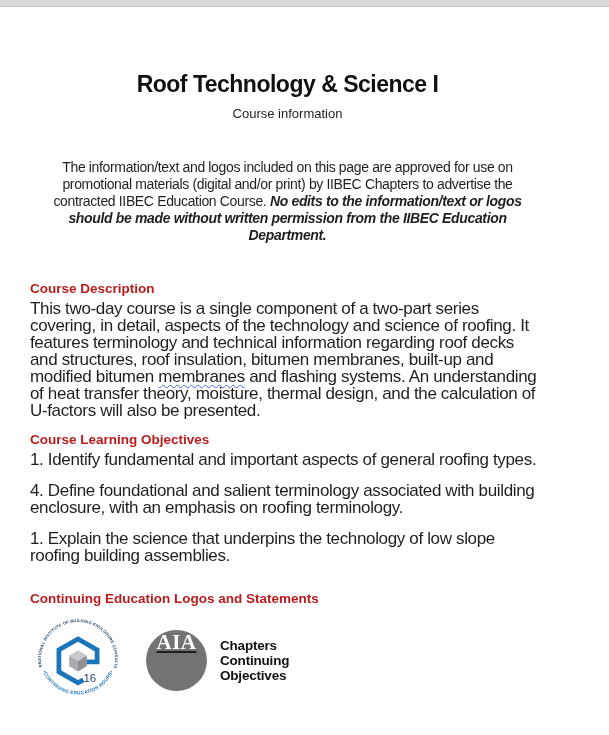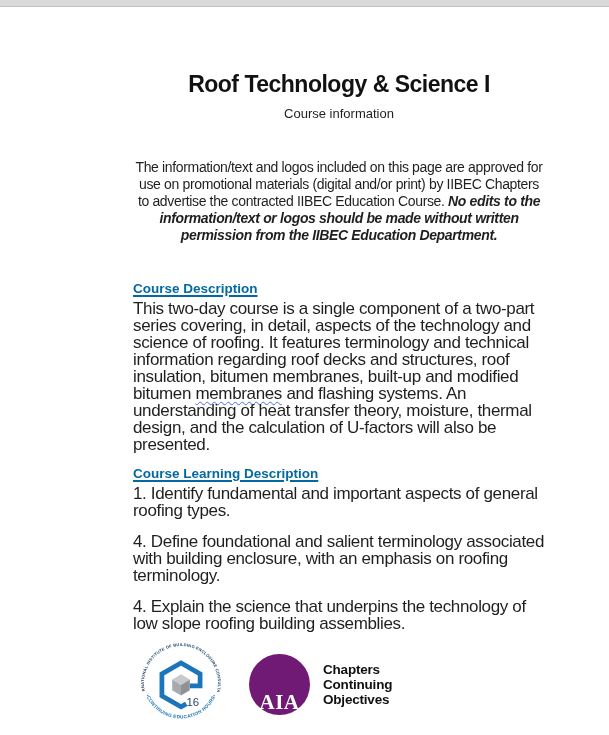--- a/index.html
+++ b/index.html
@@ -1,55 +1,55 @@
 <!DOCTYPE html>
 <html><head>
 <meta charset="utf-8">
 <style>
   html,body{margin:0;padding:0;}
   body{
     width:609px;height:735px;background:#ffffff;overflow:hidden;
     font-family:"Liberation Sans", sans-serif;color:#1f1f1f;
   }
   .window-edge{height:6px;background:#d9d9d9;border-bottom:1px solid #c3c3c3;}
-  .page{padding:0 64px 0 85px;margin-left:48px;}
+  .page{padding:0 64px 0 30px;}
   .doc-title{
     text-align:center;font-size:23px;font-weight:bold;letter-spacing:-0.5px;
     margin-top:62px;line-height:30px;color:#111;
   }
   .doc-subtitle{text-align:center;font-size:13px;margin-top:6px;line-height:17px;}
   .intro{
     text-align:center;font-size:14px;line-height:17px;letter-spacing:-0.35px;
     margin-top:37px;
   }
   .bi{font-weight:bold;font-style:italic;}
   .section-heading{
-    font-size:13.5px;font-weight:bold;text-decoration:underline;
+    font-size:13.5px;font-weight:bold;
     text-decoration-thickness:1.5px;text-underline-offset:2px;
-    margin:0;line-height:18px;color:#0369a1;
+    margin:0;line-height:18px;color:#b91c1c;
   }
   .h-desc{margin-top:36px;}
   .h-obj{margin-top:12px;}
   .h-logos{margin-top:26px;}
   .body-par{
     font-size:17px;line-height:17px;letter-spacing:-0.35px;margin:2px 0 0 0;
   }
   .squiggle{
     text-decoration:underline;text-decoration-style:wavy;
     text-decoration-color:#4a6fdc;text-decoration-thickness:1px;
     text-underline-offset:2px;
   }
   .obj{margin:2px 0 14px 0;}
   .obj-last{margin-bottom:0;}
   .logos-row{display:flex;align-items:center;margin-top:8px;gap:24px;margin-left:4px;}
   .iibec-logo{width:88px;height:88px;flex:0 0 auto;}
   .aia-logo{display:flex;align-items:center;gap:13px;}
   .aia-circle{
-    width:61px;height:61px;border-radius:50%;background:#701a75;
-    display:flex;align-items:flex-end;justify-content:center;flex:0 0 auto;
+    width:61px;height:61px;border-radius:50%;background:#737373;
+    display:flex;align-items:flex-start;justify-content:center;flex:0 0 auto;text-decoration:underline;
   }
   .aia-mono{
     font-family:"Liberation Serif", serif;font-weight:bold;color:#ffffff;
     font-size:21px;letter-spacing:0.5px;
   }
   .aia-text{font-size:13.5px;font-weight:bold;line-height:15px;letter-spacing:-0.2px;color:#111;}
 </style>
 </head>
 <body>
 
@@ -58,25 +58,26 @@
 <div class="page">
 
   <div class="doc-title">Roof Technology &amp; Science I</div>
   <div class="doc-subtitle">Course information</div>
 
   <p class="intro"><span>The information/text and logos included on this page are approved for use on promotional materials (digital and/or print) by IIBEC Chapters to advertise the contracted IIBEC Education Course.  </span><span class="bi">No edits to the information/text or logos should be made without written permission from the IIBEC Education Department.</span></p>
 
   <h2 class="section-heading h-desc">Course Description</h2>
   <p class="body-par"><span>This two-day course is a single component of a two-part series covering, in detail, aspects of the technology and science of roofing. It features terminology and technical information regarding roof decks and structures, roof insulation, bitumen membranes, built-up and modified bitumen </span><span class="squiggle">membranes</span><span> and flashing systems. An understanding of heat transfer theory, moisture, thermal design, and the calculation of U-factors will also be presented.</span></p>
 
-  <h2 class="section-heading h-obj">Course Learning Description</h2>
+  <h2 class="section-heading h-obj">Course Learning Objectives</h2>
   <p class="body-par obj">1. Identify fundamental and important aspects of general roofing types.</p>
   <p class="body-par obj">4. Define foundational and salient terminology associated with building enclosure, with an emphasis on roofing terminology.</p>
-  <p class="body-par obj obj-last">4. Explain the science that underpins the technology of low slope roofing building assemblies.</p>
+  <p class="body-par obj obj-last">1. Explain the science that underpins the technology of low slope roofing building assemblies.</p>
 
+  <h2 class="section-heading h-logos">Continuing Education Logos and Statements</h2>
 
   <div class="logos-row">
 
     <svg class="iibec-logo" viewBox="0 0 100 100" aria-hidden="true">
       <defs>
         <path id="arcTop" d="M 9,58 A 42,42 0 1 1 91,58" fill="none"></path>
         <path id="arcBottom" d="M 10,62 A 43,43 0 0 0 90,62" fill="none"></path>
       </defs>
       <text font-size="4.6" font-weight="bold" fill="#27476b" letter-spacing="0.25" font-family="Liberation Sans, sans-serif">
         <textPath href="#arcTop" startOffset="50%" text-anchor="middle">INTERNATIONAL INSTITUTE OF BUILDING ENCLOSURE CONSULTANTS</textPath>

